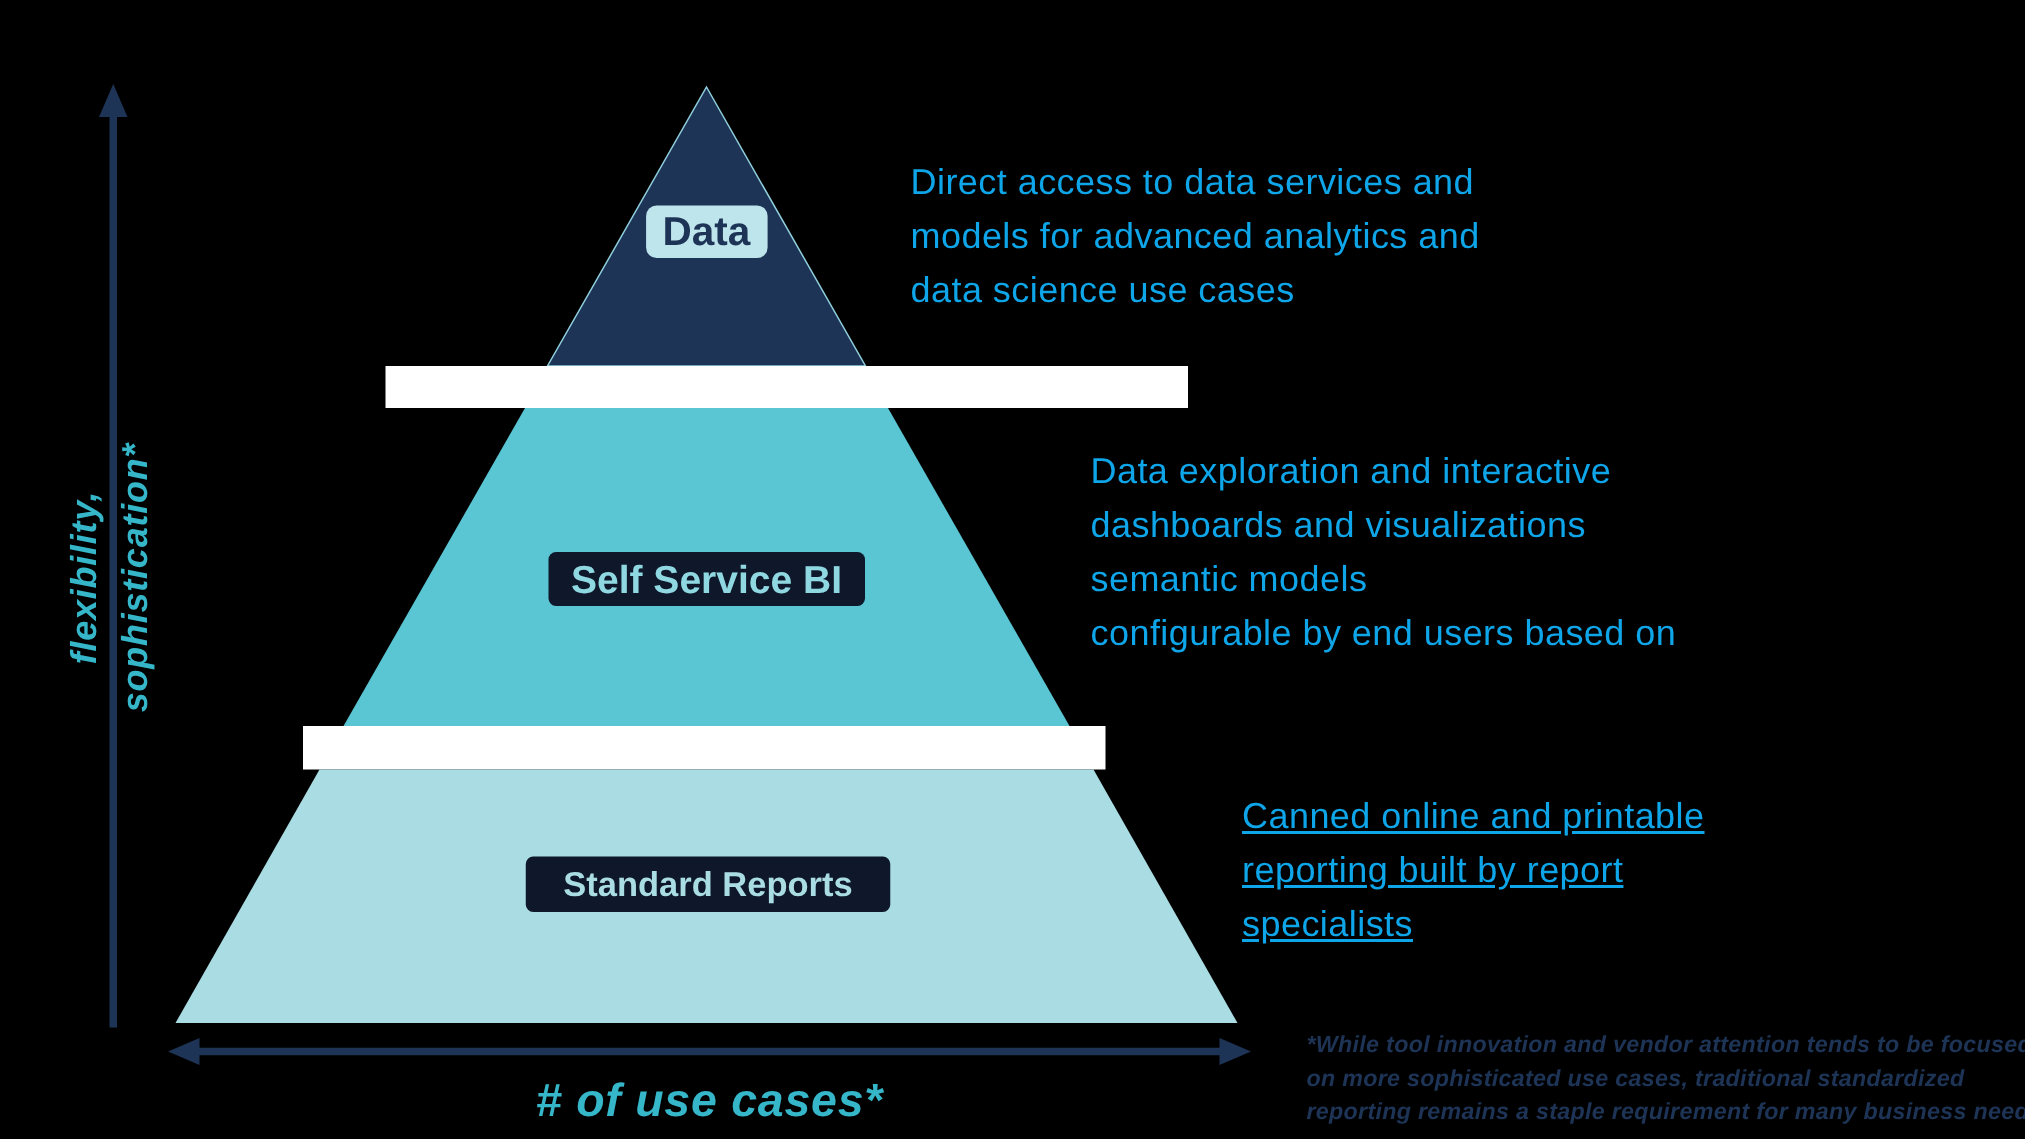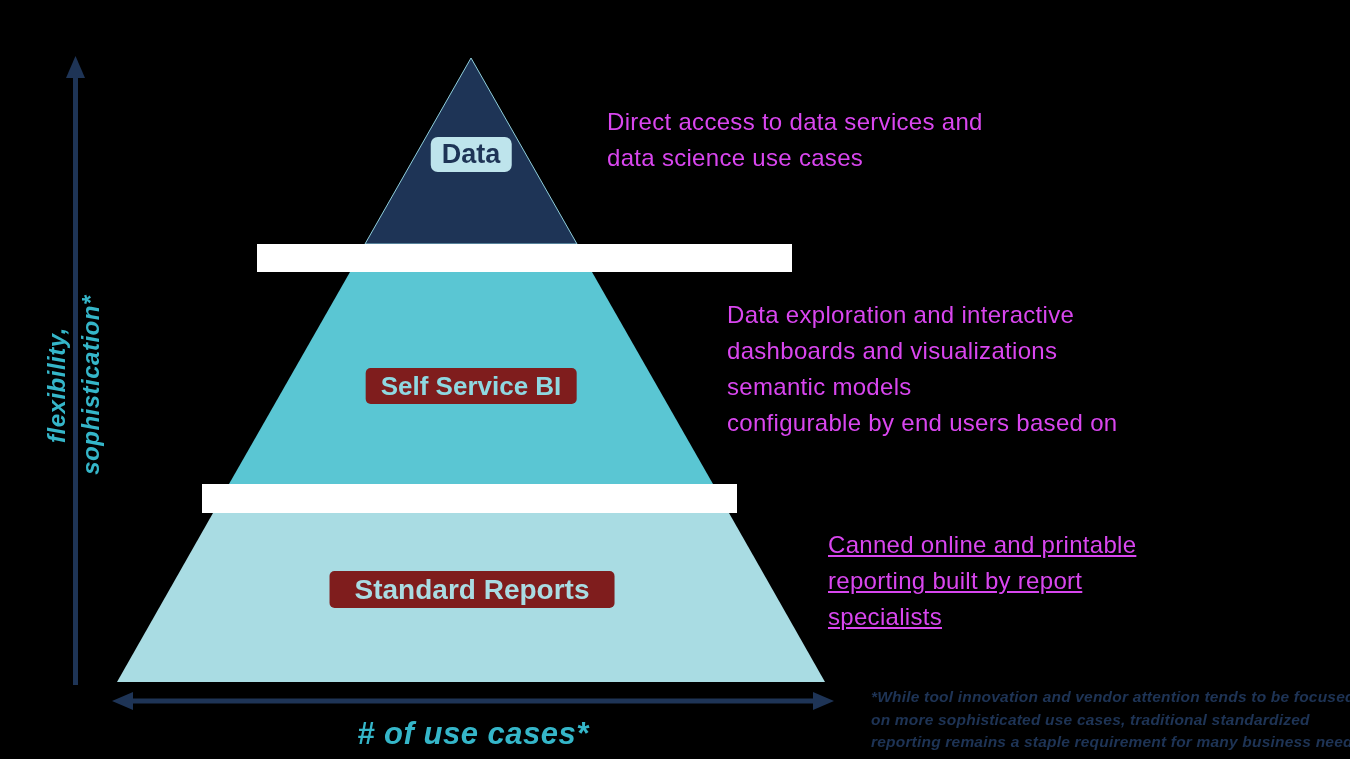--- a/index.html
+++ b/index.html
@@ -13,27 +13,27 @@
     position:absolute;left:471px;top:137px;transform:translateX(-50%);
     display:flex;flex-direction:column;align-items:center;z-index:3;
   }
   .ds-line{
     background:#bee4ec;color:#1e3456;font-weight:bold;font-size:27px;line-height:31px;
     padding:2px 11px;border-radius:7px;text-align:center;
   }
   .ds-line2{margin-top:-5px;}
   .band-label{
     position:absolute;transform:translateX(-50%);z-index:3;
-    background:#7f1d1d;font-weight:bold;border-radius:5px;white-space:nowrap;
+    background:#0f172a;font-weight:bold;border-radius:5px;white-space:nowrap;
   }
   .ssbi{left:471px;top:368px;color:#8fd8e1;font-size:26px;line-height:30px;padding:3px 15px;}
-  .stdr{left:472px;top:571px;color:#a9dce3;font-size:28px;line-height:31px;padding:3px 25px;}
+  .stdr{left:472px;top:571px;color:#a9dce3;font-size:23px;line-height:31px;padding:3px 25px;}
   
   .desc{
-    position:absolute;color:#d946ef;font-size:24px;line-height:36px;font-weight:500;
+    position:absolute;color:#0ea5e9;font-size:24px;line-height:36px;font-weight:500;
     letter-spacing:0.3px;z-index:2;
   }
   .desc1{left:607px;top:104px;}
   .desc2{left:727px;top:297px;}
   .desc3{left:828px;top:527px;text-decoration:underline;}
   
   .y-axis-label{
     position:absolute;left:74px;top:385px;
     transform:translate(-50%,-50%) rotate(-90deg);
     color:#35b6c9;font-size:24px;line-height:34px;font-weight:600;font-style:italic;
@@ -79,20 +79,21 @@
   <div class="ds-label">
     <div class="ds-line">Data</div>
   </div>
 
   <div class="band-label ssbi">Self Service BI</div>
 
   <div class="band-label stdr">Standard Reports</div>
 
   <div class="desc desc1">
     <div>Direct access to data services and</div>
+    <div>models for advanced analytics and</div>
     <div>data science use cases</div>
   </div>
 
   <div class="desc desc2">
     <div>Data exploration and interactive</div>
     <div>dashboards and visualizations</div>
     <div>semantic models</div>
     <div>configurable by end users based on</div>
   </div>
 

